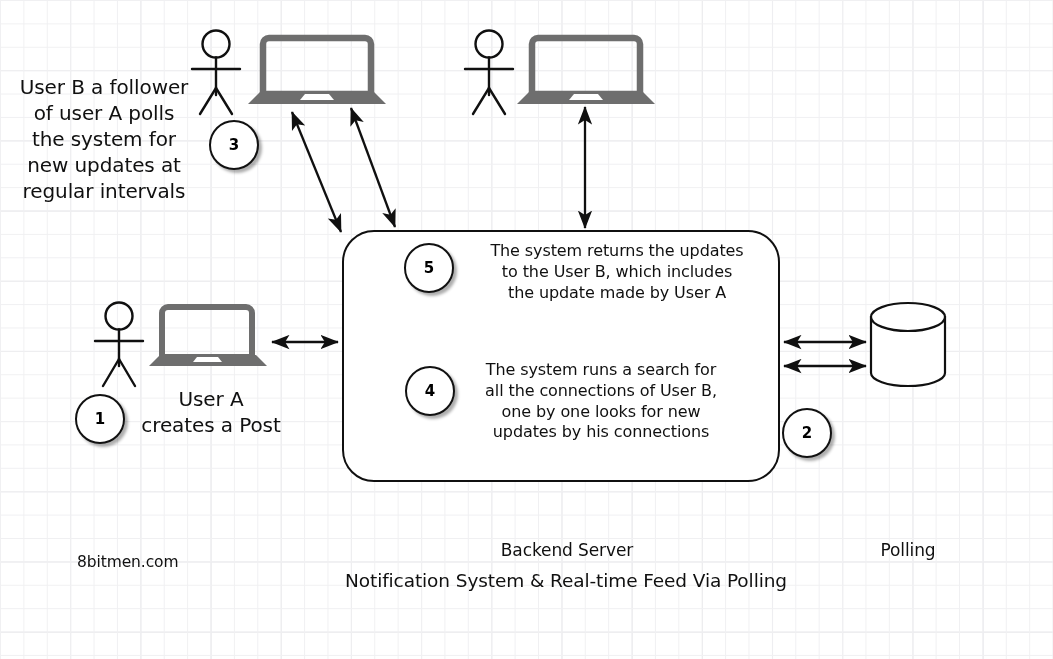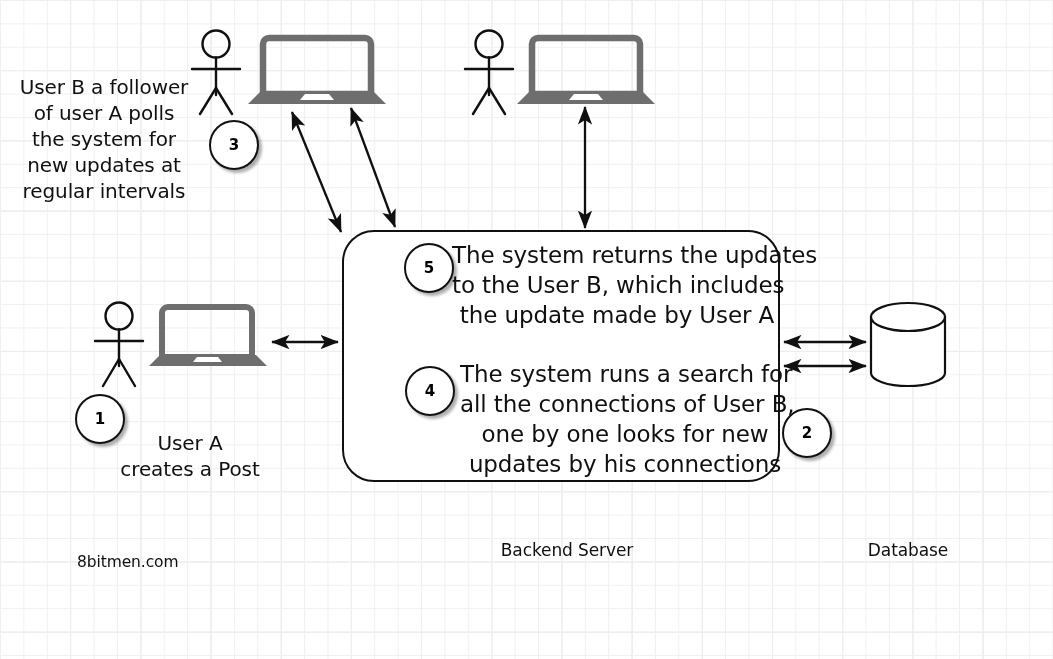--- a/index.html
+++ b/index.html
@@ -71,21 +71,21 @@
     top: 230px;
     width: 438px;
     height: 252px;
     border: 2px solid #101010;
     border-radius: 32px;
     background: #ffffff;
     box-sizing: border-box;
   }
 
   .body-text {
-    font-size: 23px;
+    font-size: 16px;
   }
   .note-text {
     font-size: 20px;
   }
   .caption-text {
     font-size: 17px;
     margin-top: 40px;
   }
   .title-text {
     font-size: 18.5px;
@@ -184,29 +184,30 @@
   <div class="txt note-text center" style="left:14px; top:74px; width:180px;">User B a follower
 of user A polls
 the system for
 new updates at
 regular intervals</div>
 
   <div class="txt body-text center" style="left:452px; top:241px; width:330px;">The system returns the updates
 to the User B, which includes
 the update made by User A</div>
 
-  <div class="txt body-text center" style="left:460px; top:360px; width:330px;">The system runs a search for
+  <div class="txt body-text center" style="left:436px; top:360px; width:330px;">The system runs a search for
 all the connections of User B,
 one by one looks for new
 updates by his connections</div>
 
-  <div class="txt note-text center" style="left:116px; top:386px; width:148px;margin-top:44px;">User A
+  <div class="txt note-text center" style="left:137px; top:386px; width:148px;">User A
 creates a Post</div>
 
 
   <div class="txt caption-text center" style="left:462px; top:499px; width:210px;">Backend Server</div>
 
-  <div class="txt caption-text center" style="left:838px; top:499px; width:140px;">Database</div>
+  <div class="txt caption-text center" style="left:838px; top:499px; width:140px;">Polling</div>
 
   <div class="txt brand-text left" style="left:77px; top:552px; width:200px;">8bitmen.com</div>
 
+  <div class="txt title-text center" style="left:264px; top:569px; width:604px;">Notification System &amp; Real-time Feed Via Polling</div>
 
 </div>
 
 </body></html>

